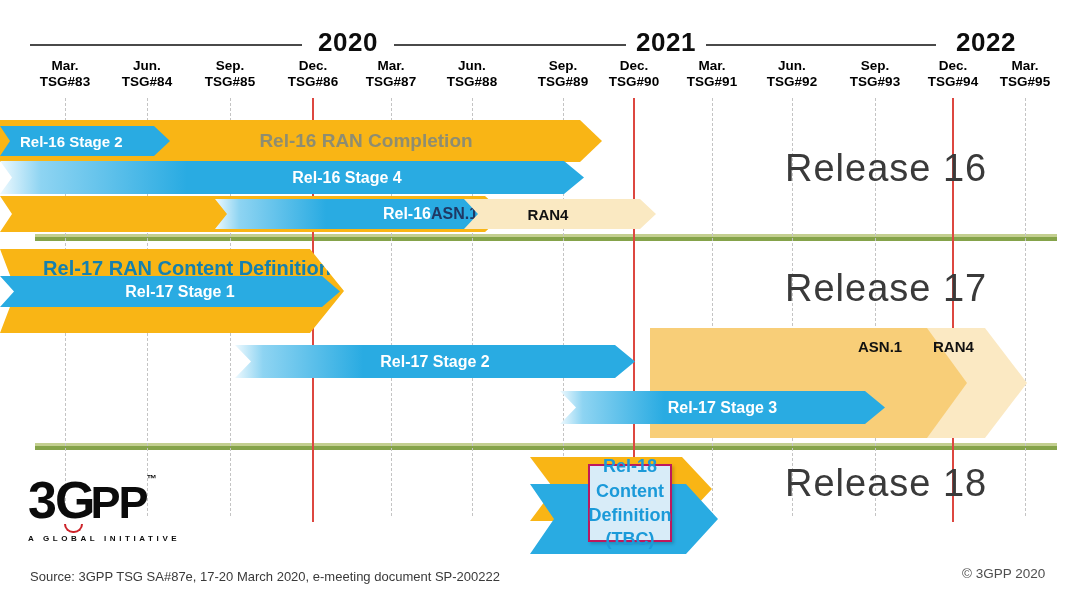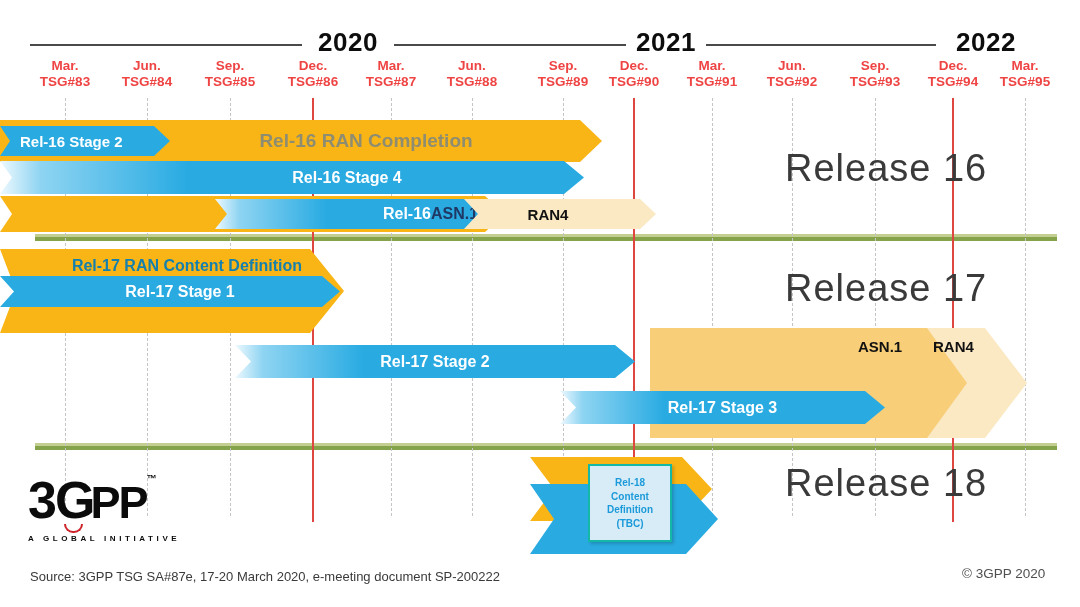--- a/index.html
+++ b/index.html
@@ -4,21 +4,21 @@
 <style>
   html,body{margin:0;padding:0;background:#fff;}
   .canvas{position:relative;width:1080px;height:607px;background:#fff;overflow:hidden;
           font-family:"Liberation Sans",sans-serif;color:#111;border-radius:15px;}
   
   .hline{position:absolute;top:44px;height:2px;background:#4a4a4a;}
   .hl1{left:30px;width:272px}.hl2{left:394px;width:232px}.hl3{left:706px;width:230px}
   .year{position:absolute;top:27px;transform:translateX(-50%);font-size:26px;font-weight:800;letter-spacing:0.5px;color:#0d0d0d;}
   .y1{left:348px}.y2{left:666px}.y3{left:986px}
   .tick{position:absolute;top:58px;transform:translateX(-50%);text-align:center;
-        font-size:13.5px;font-weight:700;line-height:1.2;color:#ef4444;white-space:nowrap;}
+        font-size:13.5px;font-weight:700;line-height:1.2;color:#000000;white-space:nowrap;}
   
   .gridline{position:absolute;top:98px;height:418px;width:0;border-left:1px dashed #c4c4c4;z-index:1;}
   .gridline.major{border-left:2px solid #dd4740;height:424px;margin-left:-1px;}
   
   .divider{position:absolute;left:35px;width:1022px;height:7px;z-index:0;
            background:linear-gradient(180deg,#c3cf90 0 45%,#85a34a 45% 100%);}
   .d1{top:234px}.d2{top:443px}
   
   .arrow{position:absolute;display:flex;align-items:center;z-index:2;
          clip-path:polygon(0 0,calc(100% - var(--tip)) 0,100% 50%,calc(100% - var(--tip)) 100%,0 100%,var(--notch) 50%);
@@ -37,23 +37,23 @@
   .lbl-black{color:#111;}
   .center{justify-content:center;}
   .freelabel{position:absolute;z-index:3;font-weight:700;white-space:nowrap;}
   .rel-title{position:absolute;z-index:3;font-size:38px;font-weight:400;color:#3a3a3a;letter-spacing:1px;white-space:nowrap;}
   
   .big17text{position:absolute;right:52px;top:7px;text-align:right;line-height:1.25;z-index:3;}
   .big17text .t1{font-size:19px;font-weight:700;}
   .big17text .t2{font-size:16.5px;font-weight:700;}
   
   .relbox{position:absolute;left:588px;top:464px;width:80px;height:74px;z-index:4;
-          background:#d8ecf8;border:2px solid #14b8a6;box-shadow:2px 2px 3px rgba(0,0,0,.18);
+          background:#d8ecf8;border:2px solid #be185d;box-shadow:2px 2px 3px rgba(0,0,0,.18);
           display:flex;flex-direction:column;align-items:center;justify-content:center;
-          font-size:10px;font-weight:700;color:#1b9ad9;line-height:1.35;text-align:center;}
+          font-size:18px;font-weight:700;color:#1b9ad9;line-height:1.35;text-align:center;}
   
   .logo{position:absolute;left:28px;top:474px;z-index:3;color:#0b0b0b;}
   .logo-main{font-weight:800;letter-spacing:-2px;line-height:1;}
   .logo-3g{font-size:52px;}
   .logo-pp{font-size:45px;margin-left:-3px;}
   .logo-tm{font-size:10px;vertical-align:top;font-weight:700;}
   .logo-arc{position:absolute;left:36px;top:50px;width:15px;height:7px;border:2px solid #cc2229;border-top:none;border-radius:0 0 10px 10px;}
   .logo-tag{margin-top:8px;font-size:8px;font-weight:700;letter-spacing:3.6px;}
   
   .source{position:absolute;left:30px;top:569px;font-size:13px;color:#3a3a3a;z-index:3;}
@@ -183,21 +183,21 @@
   <div class="arrow yellow" style="left:0;top:196px;width:505px;height:36px;--tip:20px;--notch:12px;"></div>
   <div class="arrow bluegrad center" style="left:215px;top:199px;width:263px;height:30px;--tip:16px;--notch:12px;padding-left:84px;font-size:16px;">
     <span class="lbl-white">Rel-16 </span>
     <span class="lbl-navy">ASN.1</span>
   </div>
   <div class="arrow cream center" style="left:464px;top:199px;width:168px;height:30px;--tip:16px;--notch:14px;padding-right:24px;font-size:15px;">
     <span class="lbl-black">RAN4</span>
   </div>
   <div class="rel-title" style="left:785px;top:147px;">Release 16</div>
 
-  <div class="arrow yellow" style="left:0;top:249px;width:314px;height:76px;--tip:34px;--notch:16px;align-items:flex-start;justify-content:center;padding-top:8px;padding-left:30px;font-size:16px;">
+  <div class="arrow yellow" style="left:0;top:249px;width:314px;height:76px;--tip:34px;--notch:16px;align-items:flex-start;justify-content:center;padding-top:8px;padding-left:30px;font-size:20px;">
     <span class="lbl-blue">Rel-17 RAN Content Definition</span>
   </div>
   <div class="arrow blue center" style="left:0;top:276px;width:320px;height:31px;--tip:18px;--notch:14px;padding-left:20px;font-size:16px;text-align:right;">
     <span class="lbl-white">Rel-17 Stage 1</span>
   </div>
   <div class="rel-title" style="left:785px;top:267px;">Release 17</div>
 
   <div class="arrow ran4fill" style="left:690px;top:328px;width:337px;height:110px;--tip:42px;--notch:0px;"></div>
   <div class="arrow asn1fill" style="left:650px;top:328px;width:317px;height:110px;--tip:40px;--notch:0px;"></div>
   <div class="freelabel lbl-black" style="left:858px;top:338px;font-size:15px;">ASN.1</div>

